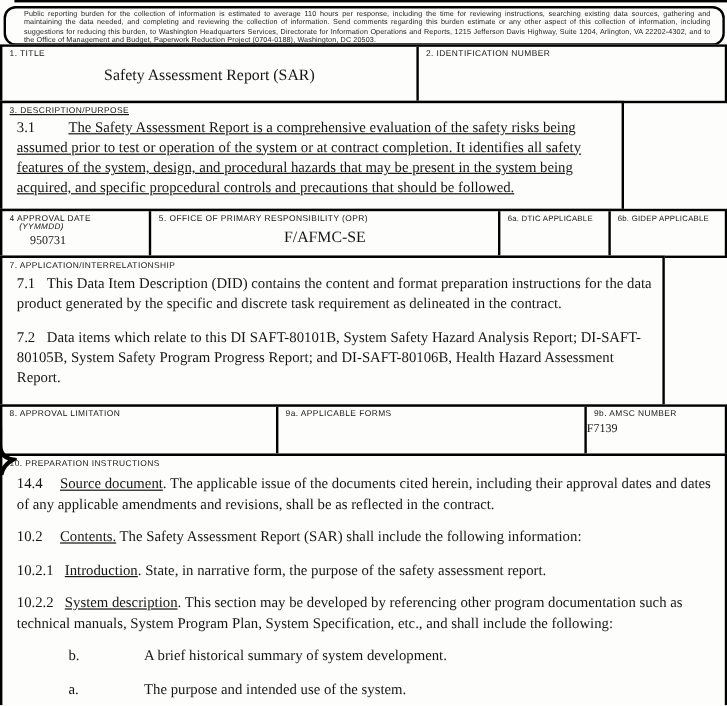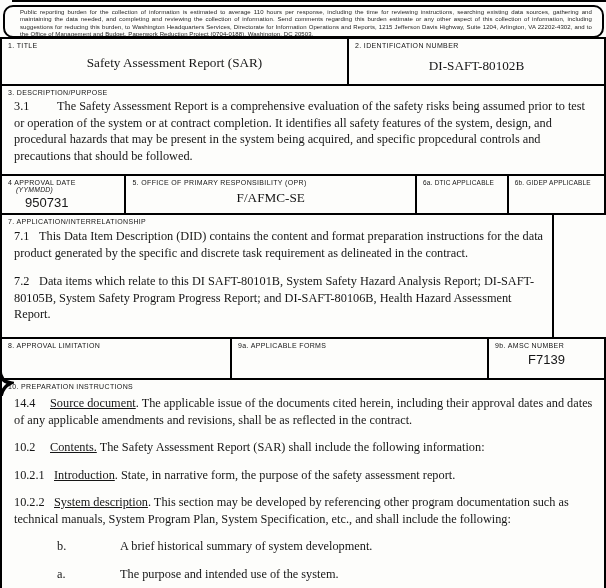--- a/index.html
+++ b/index.html
@@ -30,26 +30,26 @@
     font-family:"Liberation Sans",sans-serif;
     font-size:7px;letter-spacing:0.35px;color:#141414;
     padding:3px 3px 0 6px;white-space:nowrap;
   }
   .flabel.small{font-size:6.5px;letter-spacing:0.2px;}
   .sublabel{
     font-family:"Liberation Sans",sans-serif;font-style:italic;
     font-size:6.8px;letter-spacing:0.3px;padding:0 0 0 14px;white-space:nowrap;
   }
   .serifval{font-size:13.2px;text-align:center;}
-  .monoval{font-family:Liberation Sans, sans-serif;font-size:13px;}
+  .monoval{font-family:Liberation Serif, serif;font-size:10px;}
   
   .titlerow{top:37px;left:0;width:606px;height:49px;justify-content:center;}
   .titlecell{width:345px;}
   .idcell{width:257px;}
-  .sec3{top:84px;left:0;width:606px;height:92px;}
+  .sec3{top:84px;left:0;width:520px;height:92px;text-decoration:underline;}
   .row456{top:174px;left:0;width:606px;height:41px;}
   .c4{width:131px;}
   .c5{width:311px;}
   .c6a{width:98px;}
   .c6b{width:104px;}
   .sec7{top:213px;left:0;width:554px;height:126px;}
   .row89{top:337px;left:0;width:606px;height:43px;}
   .c8{width:228px;}
   .c9a{width:257px;}
   .c9b{width:117px;}
@@ -76,21 +76,20 @@
 
   <div class="abs burden">Public reporting burden for the collection of information is estimated to average 110 hours per response, including the time for reviewing instructions, searching existing data sources, gathering and maintaining the data needed, and completing and reviewing the collection of information. Send comments regarding this burden estimate or any other aspect of this collection of information, including suggestions for reducing this burden, to Washington Headquarters Services, Directorate for Information Operations and Reports, 1215 Jefferson Davis Highway, Suite 1204, Arlington, VA 22202-4302, and to the Office of Management and Budget, Paperwork Reduction Project (0704-0188), Washington, DC 20503.</div>
 
   <div class="abs sect row titlerow">
     <div class="cell titlecell">
       <div class="flabel">1. TITLE</div>
       <div class="serifval" style="margin-top:6px;">Safety Assessment Report (SAR)</div>
     </div>
     <div class="cell bl idcell">
       <div class="flabel">2. IDENTIFICATION NUMBER</div>
-      <div class="serifval" style="margin-top:9px;">DI-SAFT-80102B</div>
     </div>
   </div>
 
   <div class="abs sect sec3">
     <div class="flabel">3. DESCRIPTION/PURPOSE</div>
     <p class="para"><span class="pnum n31">3.1</span><span>The Safety Assessment Report is a comprehensive evaluation of the safety risks being assumed prior to test or operation of the system or at contract completion.  It identifies all safety features of the system, design, and procedural hazards that may be present in the system being acquired, and  specific propcedural controls and precautions that should be followed.</span></p>
   </div>
 
   <div class="abs sect row row456">
     <div class="cell c4">
@@ -119,21 +118,21 @@
 
   <div class="abs sect row row89">
     <div class="cell c8">
       <div class="flabel">8. APPROVAL LIMITATION</div>
     </div>
     <div class="cell bl c9a">
       <div class="flabel">9a. APPLICABLE FORMS</div>
     </div>
     <div class="cell bl c9b">
       <div class="flabel">9b. AMSC NUMBER</div>
-      <div class="monoval" style="margin-top:3px;text-align:center;">F7139</div>
+      <div class="monoval" style="margin-top:3px;">F7139</div>
     </div>
   </div>
 
   <div class="abs sect sec10">
     <div class="flabel">10. PREPARATION INSTRUCTIONS</div>
     <p class="para" style="margin-top:5px;"><span class="pnum n10">14.4</span><span class="u">Source document</span><span>.  The applicable issue of the documents cited herein, including their approval dates and dates of any applicable amendments and revisions, shall be as reflected in the contract.</span></p>
     <p class="para gap11"><span class="pnum n10">10.2</span><span class="u">Contents.</span><span>  The Safety Assessment Report (SAR) shall include the following information:</span></p>
     <p class="para gap11"><span class="pnum n102">10.2.1</span><span class="u">Introduction</span><span>.  State, in narrative form, the purpose of the safety assessment report.</span></p>
     <p class="para gap11"><span class="pnum n102">10.2.2</span><span class="u">System description</span><span>.  This section may be developed by referencing other program documentation such as technical manuals, System Program Plan, System Specification, etc., and shall include the following:</span></p>
     <p class="li"><span class="nli">b.</span><span>A brief historical summary of system development.</span></p>

